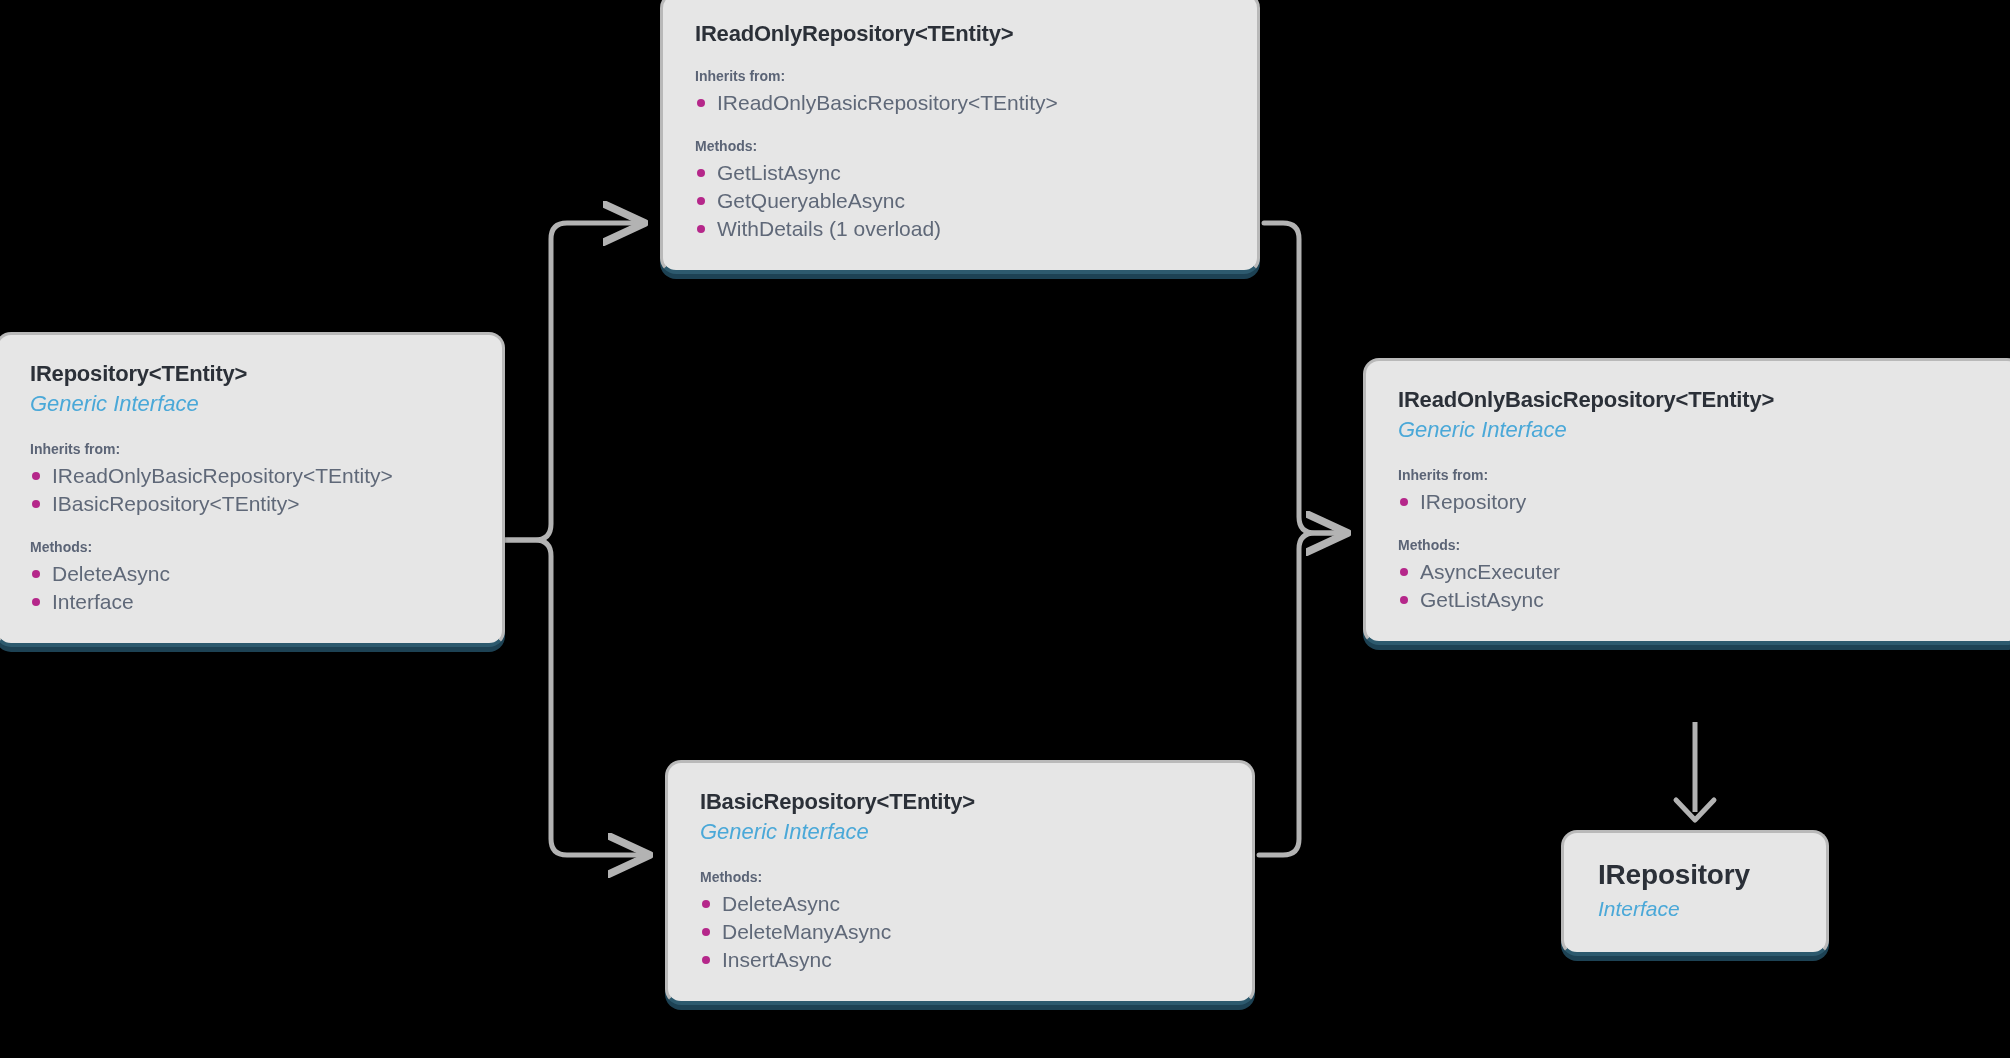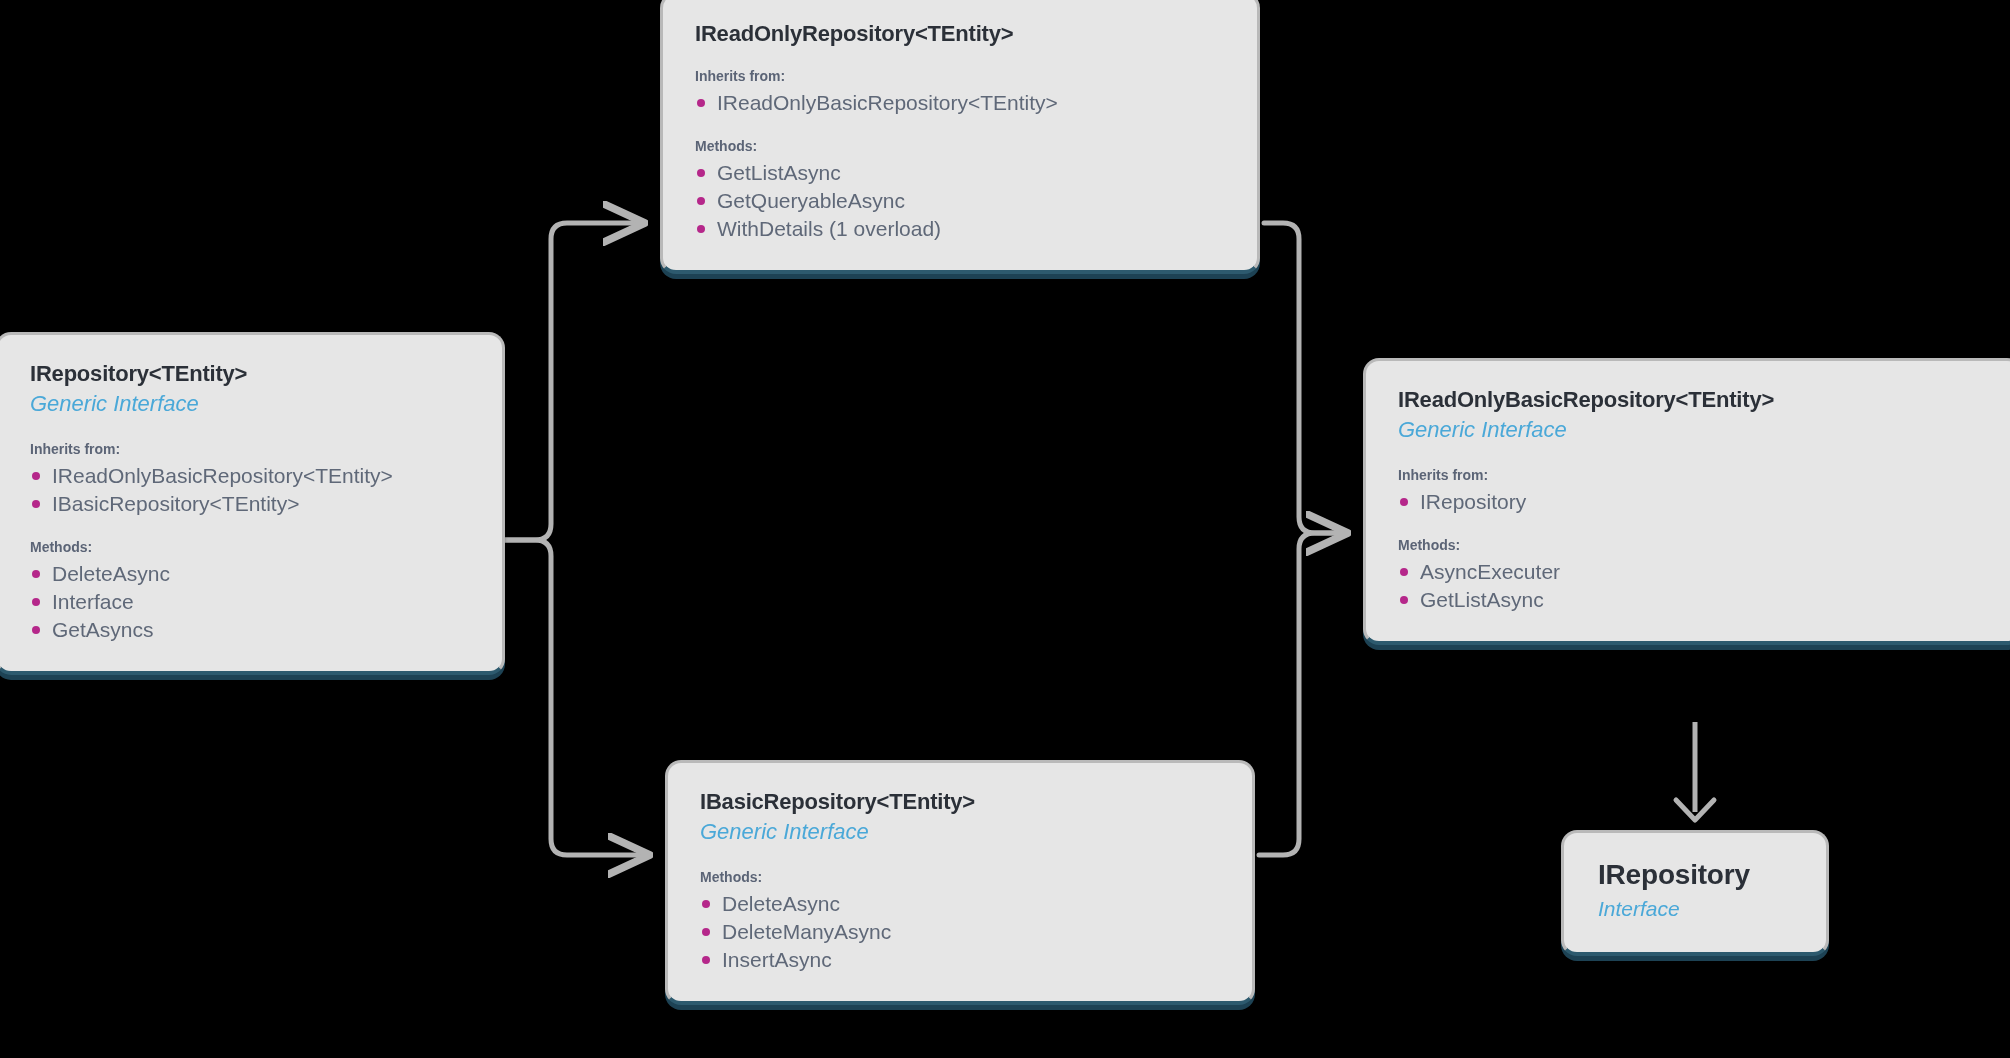--- a/index.html
+++ b/index.html
@@ -183,24 +183,20 @@
       <div class="section-head">Methods:</div>
       <ul class="items">
         <li>
           <span class="bullet"></span>
           <span>DeleteAsync</span>
         </li>
         <li>
           <span class="bullet"></span>
           <span>Interface</span>
         </li>
-        <li>
-          <span class="bullet"></span>
-          <span>GetAsyncs</span>
-        </li>
       </ul>
     </div>
   </div>
 
   <div class="card" id="card-ireadonlyrepository">
     <div class="card-title">IReadOnlyRepository&lt;TEntity&gt;</div>
 
     <div class="section">
       <div class="section-head">Inherits from:</div>
       <ul class="items">

